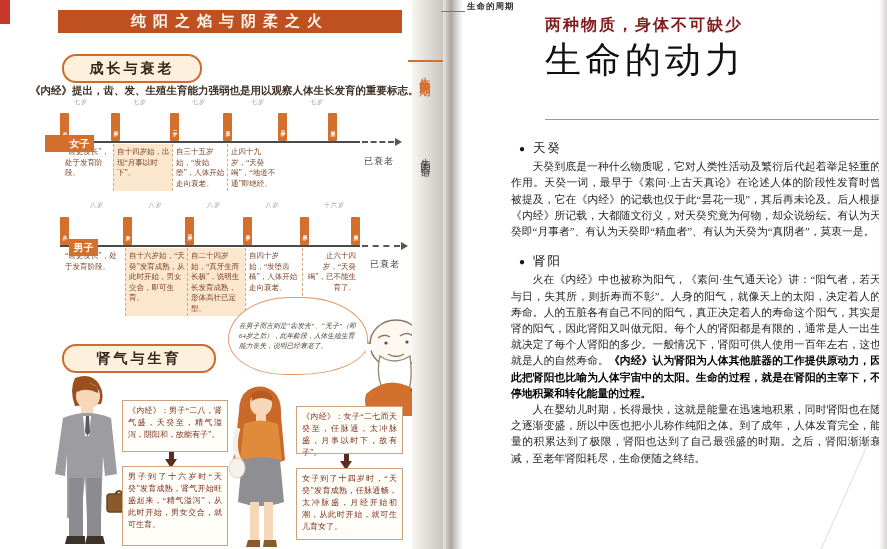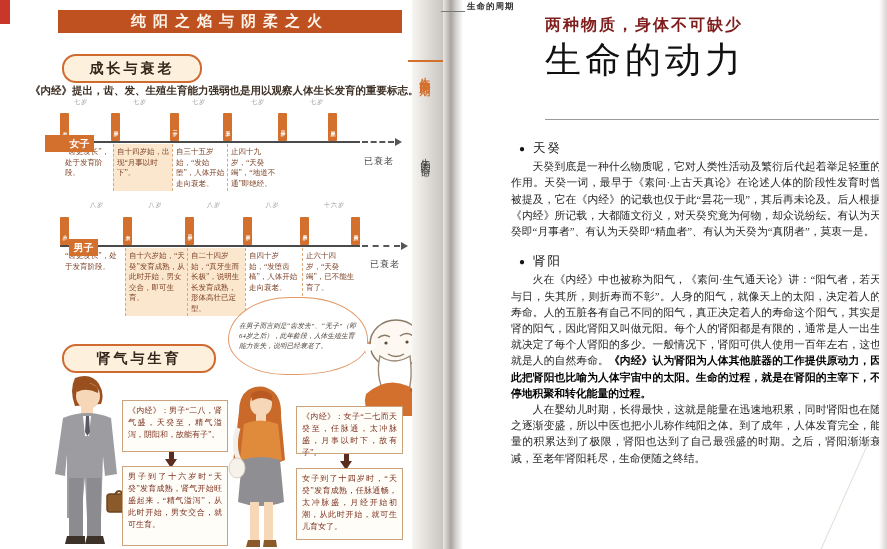--- a/index.html
+++ b/index.html
@@ -162,21 +162,21 @@
     </div>
   <div class="abs axis axis-m"></div>
   <div class="abs axis-dash axis-dash-m"></div>
   <div class="abs axis-head axis-head-m"></div>
   <div class="abs sex-label sex-m">男子</div>
   <div class="abs cells cells-m">
       <div class="cell" style="width: 63px;">“齿更发长”，处于发育阶段。</div>
       <div class="cell hl" style="width: 62px;">自十六岁始，“天癸”发育成熟，从此时开始，男女交合，即可生育。</div>
       <div class="cell hl" style="width: 58px;">自二十四岁始，“真牙生而长极”，说明生长发育成熟，形体高壮已定型。</div>
       <div class="cell" style="width: 57px;">自四十岁始，“发堕齿槁”，人体开始走向衰老。</div>
-      <div class="cell" style="width: 56px;">止六十四岁，“天癸竭”，已不能生育了。</div>
+      <div class="cell" style="width: 56px; text-align: right;">止六十四岁，“天癸竭”，已不能生育了。</div>
     </div>
   <div class="abs end-label end-m">已衰老</div>
 
   <div class="abs pill pill-kidney">
     <span>肾气与生育</span>
   </div>
 
   <div class="abs bubble-tail-line"></div>
   <div class="abs bubble">
     <span class="bubble-text">在男子而言则是“齿发去”、“无子”（即64岁之后），此年龄段，人体生殖生育能力丧失，说明已经衰老了。</span>

